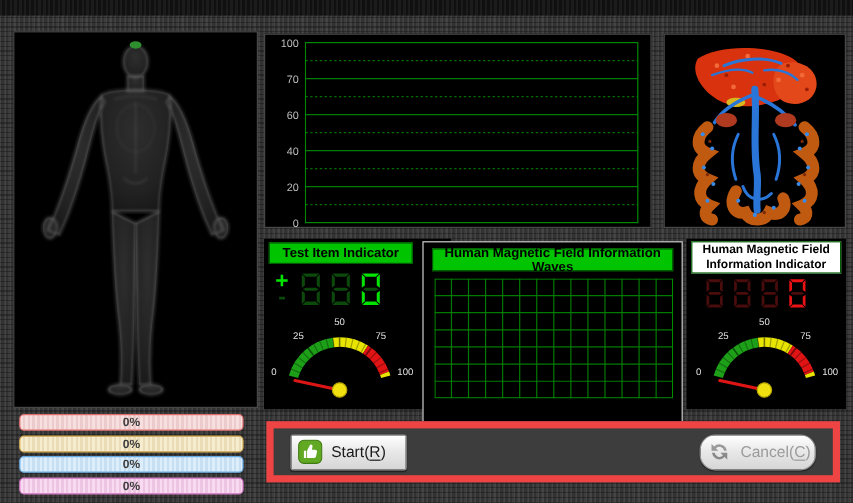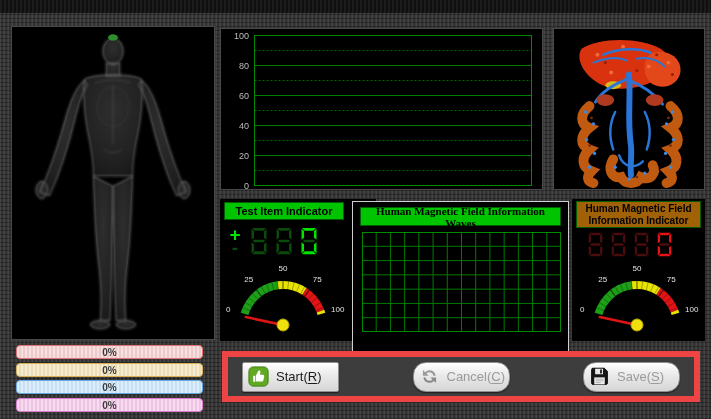--- a/index.html
+++ b/index.html
@@ -17,21 +17,21 @@
   .body-panel{left:11px;top:26px;width:204px;height:314px;}
   .chart-panel{left:220px;top:28px;width:323px;height:162px;}
   #chart-ylabels{position:absolute;left:0;top:0;width:31px;height:162px;}
   #chart-ylabels .ytick{position:absolute;right:3px;transform:translateY(-50%);
     font-size:9px;color:#bdbdbd;}
   #chart-grid{position:absolute;left:33px;top:0;}
   .organs-panel{left:553px;top:28px;width:152px;height:162px;}
   .ind-panel{background:#000;border:none;}
   .test-panel{left:220px;top:199px;width:156px;height:142px;}
   .field-panel{left:572px;top:199px;width:133px;height:142px;}
-  .waves-panel{left:352px;top:201px;width:217px;height:169px;border:1px solid #cfcfcf;font-family:Liberation Serif, serif;}
+  .waves-panel{left:352px;top:201px;width:217px;height:169px;border:1px solid #cfcfcf;}
   .banner{position:absolute;border:1px solid #005c00;color:#000;font-weight:bold;
     display:flex;flex-direction:column;align-items:center;justify-content:center;
     text-align:center;box-sizing:border-box;}
   #test-banner{left:4px;top:3px;width:120px;height:18px;font-size:11px;}
   #waves-banner{left:7px;top:5px;width:201px;height:19px;font-size:11px;}
   #field-banner{left:4px;top:2px;width:125px;height:27px;font-size:10px;line-height:12px;}
   #waves-grid{position:absolute;left:9px;top:30px;}
   .display-row{position:absolute;display:flex;align-items:center;}
   #test-display{left:6px;top:25px;height:34px;gap:4px;}
   #field-display{left:13px;top:31px;height:28px;gap:2px;}
@@ -95,21 +95,21 @@
     <ellipse cx="102" cy="10" rx="5" ry="3.2" fill="#2e8f2e"></ellipse>
   </svg>
 </div>
 
 <div class="panel chart-panel">
   <div id="chart-ylabels">
       <div class="ytick" style="top: 156.5px;">0</div>
       <div class="ytick" style="top: 126.5px;">20</div>
       <div class="ytick" style="top: 96.5px;">40</div>
       <div class="ytick" style="top: 66.5px;">60</div>
-      <div class="ytick" style="top: 36.5px;">80</div>
+      <div class="ytick" style="top: 36.5px;">70</div>
       <div class="ytick" style="top: 6.5px;">100</div>
     </div>
   <svg id="chart-grid" width="288" height="162">
       <line x1="0.5" y1="141.5" x2="277.5" y2="141.5" stroke="#006a00" stroke-width="1" stroke-dasharray="2,2"></line>
       <line x1="0.5" y1="126.5" x2="277.5" y2="126.5" stroke="#007c00" stroke-width="1"></line>
       <line x1="0.5" y1="111.5" x2="277.5" y2="111.5" stroke="#006a00" stroke-width="1" stroke-dasharray="2,2"></line>
       <line x1="0.5" y1="96.5" x2="277.5" y2="96.5" stroke="#007c00" stroke-width="1"></line>
       <line x1="0.5" y1="81.5" x2="277.5" y2="81.5" stroke="#006a00" stroke-width="1" stroke-dasharray="2,2"></line>
       <line x1="0.5" y1="66.5" x2="277.5" y2="66.5" stroke="#007c00" stroke-width="1"></line>
       <line x1="0.5" y1="51.50000000000001" x2="277.5" y2="51.50000000000001" stroke="#006a00" stroke-width="1" stroke-dasharray="2,2"></line>
@@ -271,21 +271,21 @@
       <line x1="0" y1="28.571428571428573" x2="199" y2="28.571428571428573" stroke="#007a00" stroke-width="1"></line>
       <line x1="0" y1="42.857142857142854" x2="199" y2="42.857142857142854" stroke="#007a00" stroke-width="1"></line>
       <line x1="0" y1="57.142857142857146" x2="199" y2="57.142857142857146" stroke="#007a00" stroke-width="1"></line>
       <line x1="0" y1="71.42857142857143" x2="199" y2="71.42857142857143" stroke="#007a00" stroke-width="1"></line>
       <line x1="0" y1="85.71428571428571" x2="199" y2="85.71428571428571" stroke="#007a00" stroke-width="1"></line>
       <rect x="0.5" y="0.5" width="198" height="99" fill="none" stroke="#008a00"></rect>
     </svg>
 </div>
 
 <div class="panel ind-panel field-panel">
-  <div class="banner" id="field-banner" style="background: #a16207;">
+  <div class="banner" id="field-banner" style="background: #ffffff;">
     <div>Human Magnetic Field</div>
     <div>Information Indicator</div>
   </div>
   <div class="display-row" id="field-display">
       <svg viewBox="0 0 20 32" width="21" height="27">
         <polygon points="2.5,2 17.5,2 14.5,5 5.5,5" fill="#4a0c0c"></polygon>
         <polygon points="18,2.8 18,14.6 15.3,12.6 15.3,5.4" fill="#4a0c0c"></polygon>
         <polygon points="18,17.4 18,29.2 15.3,26.6 15.3,19.4" fill="#4a0c0c"></polygon>
         <polygon points="2.5,30 17.5,30 14.5,27 5.5,27" fill="#4a0c0c"></polygon>
         <polygon points="2,17.4 4.7,19.4 4.7,26.6 2,29.2" fill="#4a0c0c"></polygon>
@@ -381,25 +381,13 @@
     </button>
     <button class="action-btn disabled" aria-disabled="true">
       <span class="btn-icon">
         <svg width="21" height="21" viewBox="0 0 24 24">
           <path d="M19 11a7 7 0 0 0-12-4L4.5 4.5V11H11L8.6 8.6A4.6 4.6 0 0 1 16.5 11z" fill="#9a9a9a"></path>
           <path d="M5 13a7 7 0 0 0 12 4l2.5 2.5V13H13l2.4 2.4A4.6 4.6 0 0 1 7.5 13z" fill="#8a8a8a"></path>
         </svg>
       </span>
       <span class="btn-label">Cancel(<u>C</u>)</span>
     </button>
-    <button class="action-btn disabled" aria-disabled="true">
-      <span class="btn-icon">
-        <svg width="21" height="21" viewBox="0 0 24 24">
-          <path d="M3 4a1.5 1.5 0 0 1 1.5-1.5h13L21 6v13.5A1.5 1.5 0 0 1 19.5 21h-15A1.5 1.5 0 0 1 3 19.5z" fill="#161616" stroke="#000"></path>
-          <rect x="7" y="3" width="9" height="6.5" rx="0.5" fill="#e9e9e9"></rect>
-          <rect x="12.7" y="4" width="2" height="4.5" fill="#161616"></rect>
-          <rect x="6" y="13" width="12" height="8" fill="#efefef"></rect>
-          <path d="M7.5 15h9M7.5 17h9M7.5 19h6" stroke="#999" stroke-width="0.8"></path>
-        </svg>
-      </span>
-      <span class="btn-label">Save(<u>S</u>)</span>
-    </button>
   </div>
 
 </body></html>

